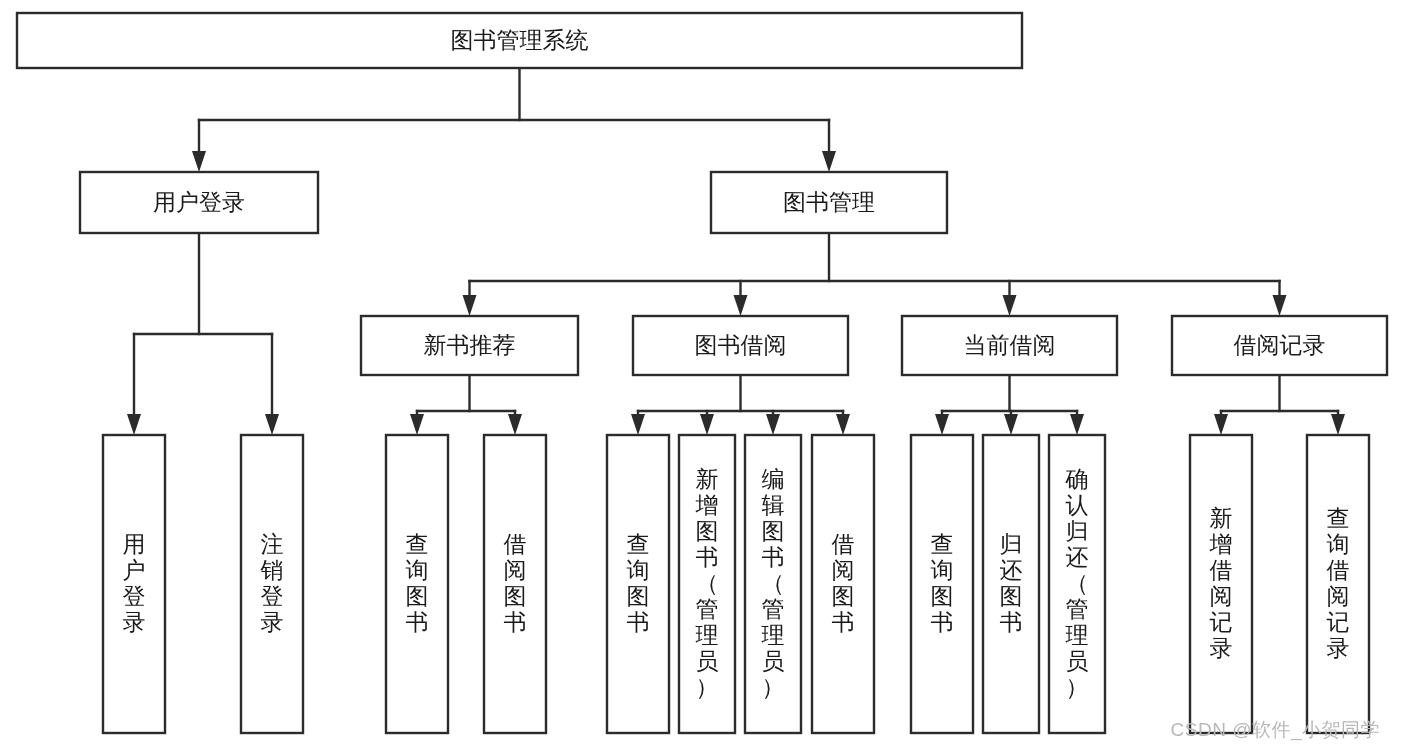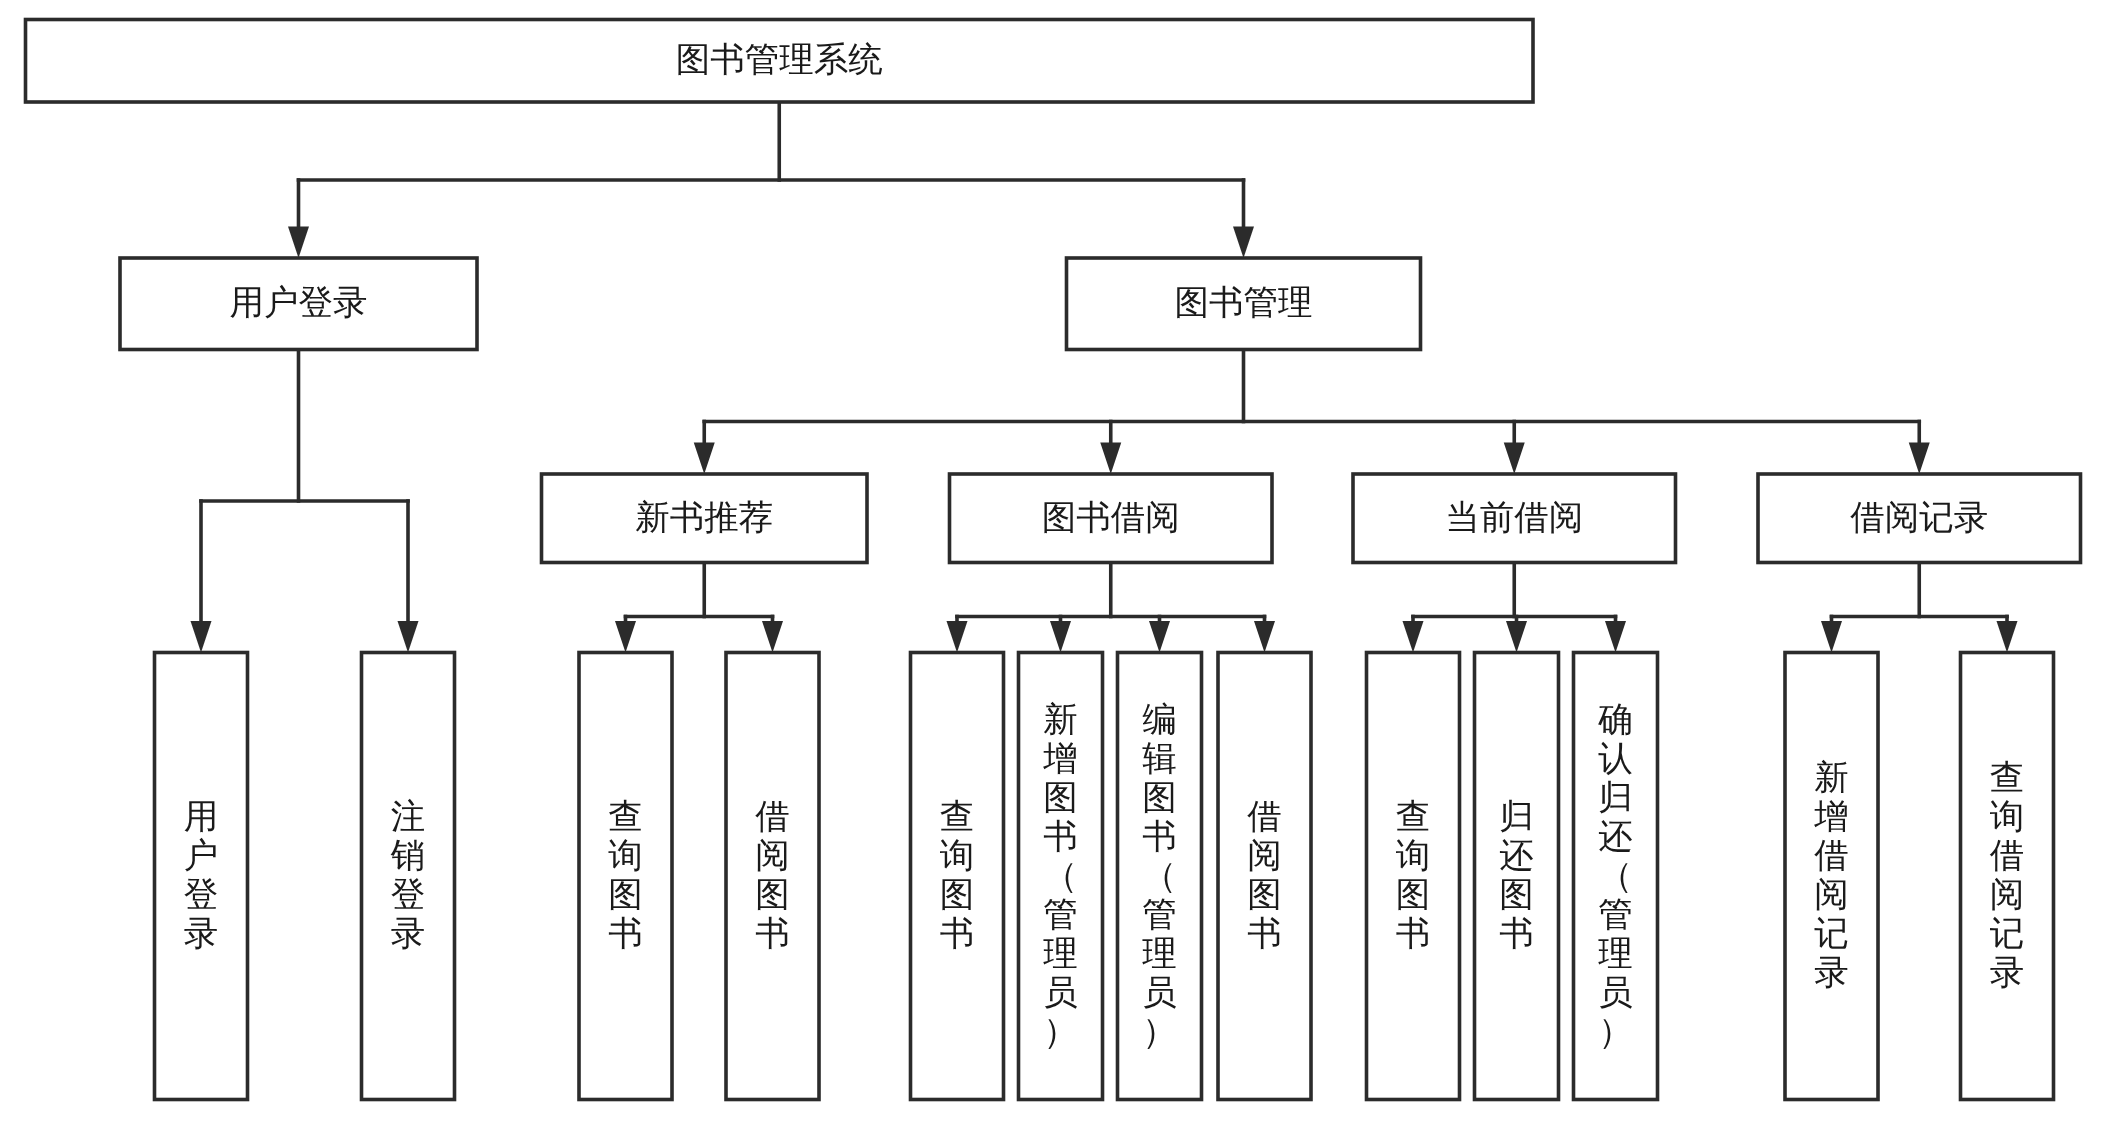--- a/index.html
+++ b/index.html
@@ -216,13 +216,14 @@
         <g>
           <rect x="1190" y="435" width="62" height="298" class="node-box"></rect>
           <text x="1221" class="node-label-v"><tspan x="1221" y="526.28">新</tspan><tspan x="1221" y="552.28">增</tspan><tspan x="1221" y="578.28">借</tspan><tspan x="1221" y="604.28">阅</tspan><tspan x="1221" y="630.28">记</tspan><tspan x="1221" y="656.28">录</tspan></text>
         </g>
         <g>
           <rect x="1307" y="435" width="62" height="298" class="node-box"></rect>
           <text x="1338" class="node-label-v"><tspan x="1338" y="526.28">查</tspan><tspan x="1338" y="552.28">询</tspan><tspan x="1338" y="578.28">借</tspan><tspan x="1338" y="604.28">阅</tspan><tspan x="1338" y="630.28">记</tspan><tspan x="1338" y="656.28">录</tspan></text>
         </g>
       </g>
   </svg>
+  <div class="watermark">CSDN @软件_小贺同学</div>
 </div>
 
 </body></html>

